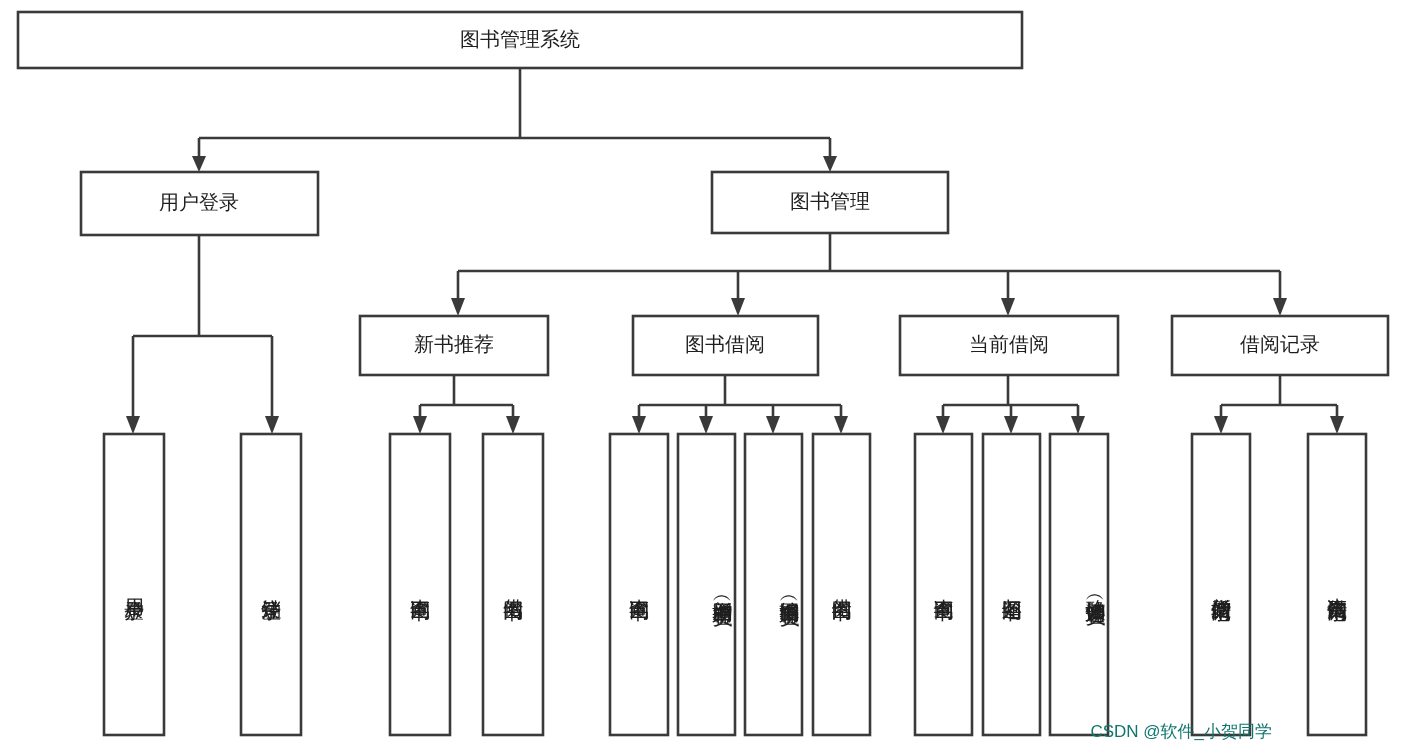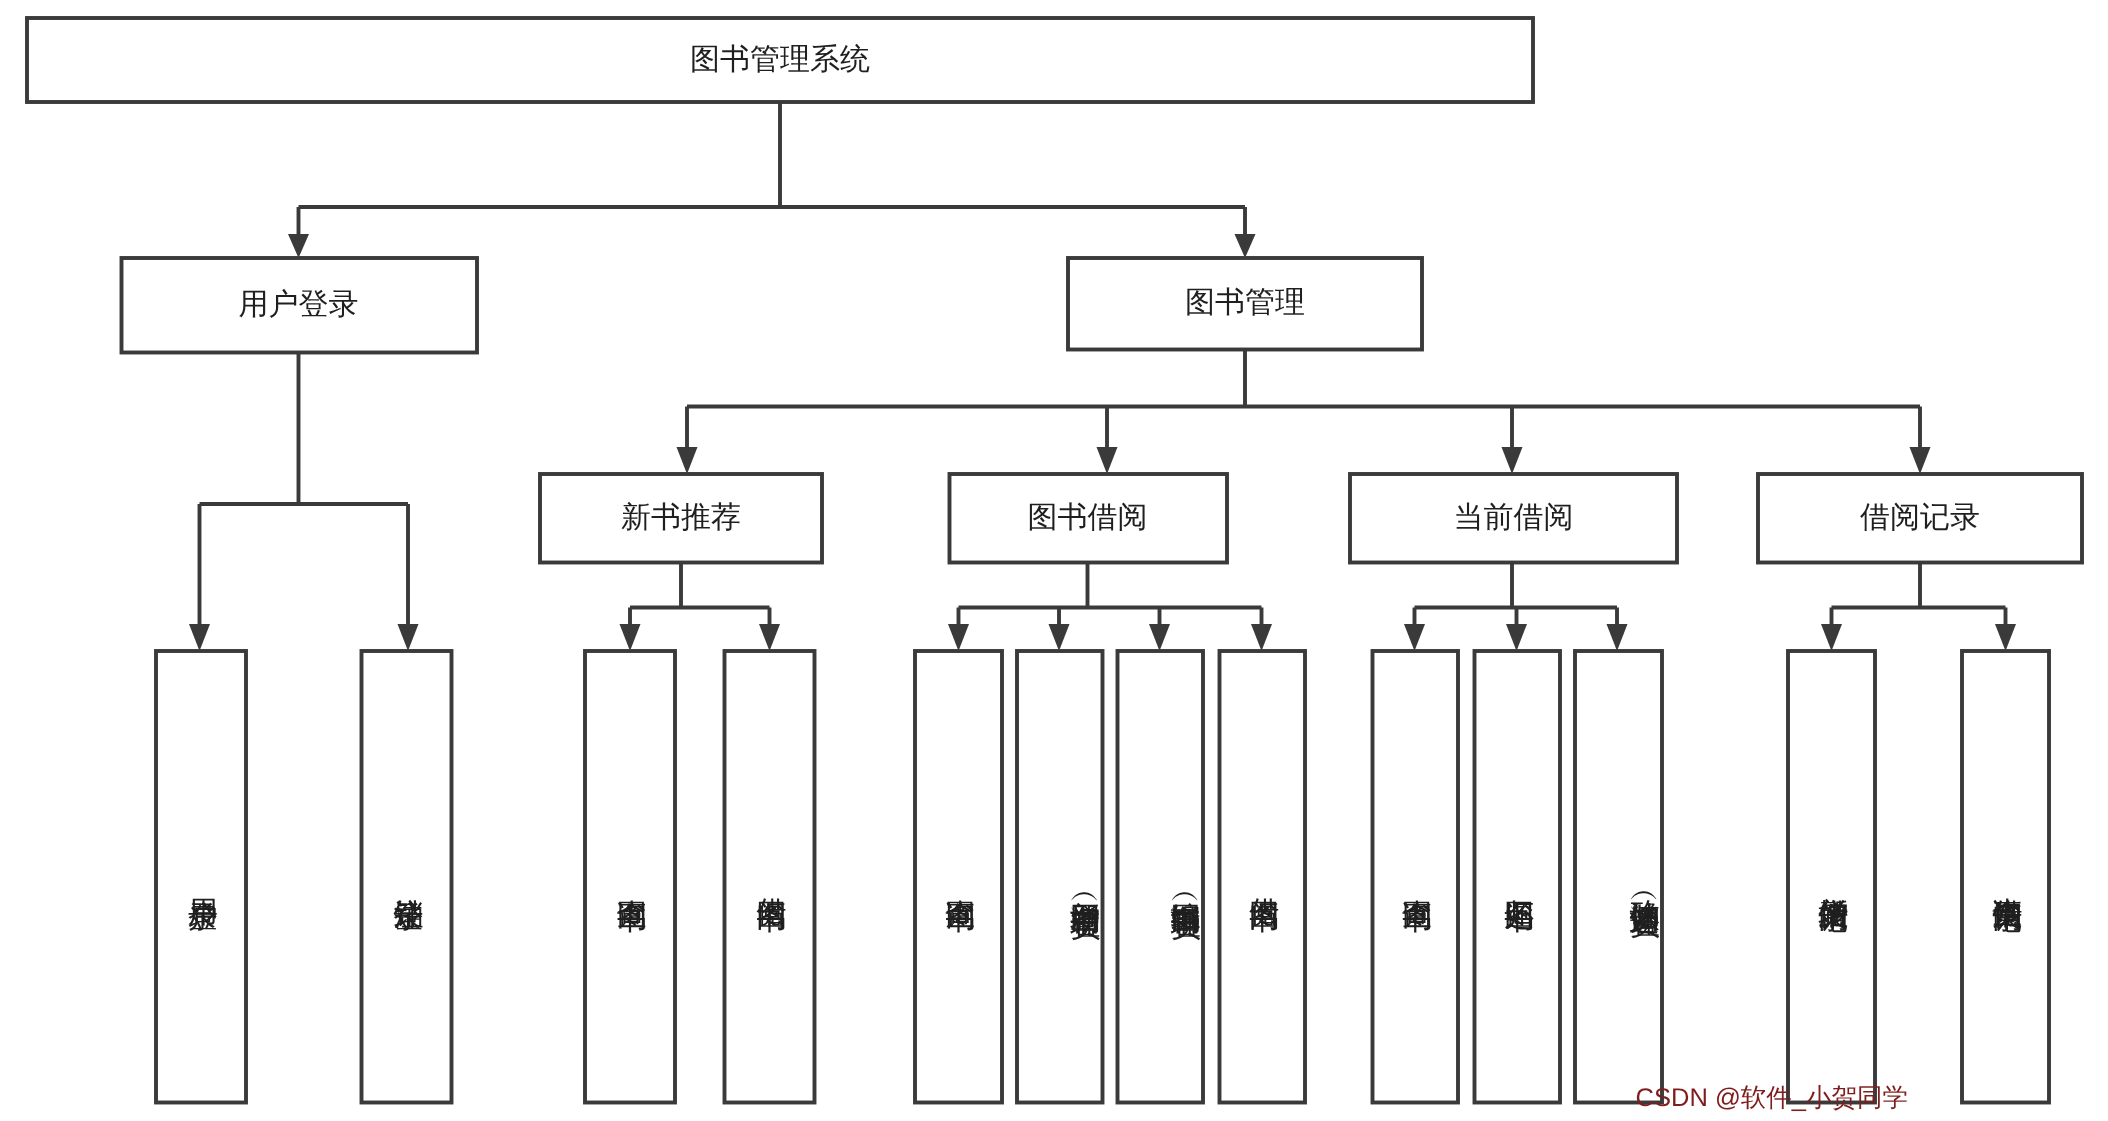--- a/index.html
+++ b/index.html
@@ -64,21 +64,21 @@
     letter-spacing: 1px;
     pointer-events: none;
     box-sizing: border-box;
   }
   .watermark {
     position: absolute;
     right: 8px;
     bottom: 4px;
     font-family: "Liberation Sans", "DejaVu Sans", sans-serif;
     font-size: 17px;
-    color: #7f1d1d;
+    color: #0f766e;
     white-space: nowrap;
   }
 </style>
 </head>
 <body>
 
 <div id="diagram-root">
 
   <svg class="diagram-svg" viewBox="0 0 1405 747" xmlns="http://www.w3.org/2000/svg">
 

